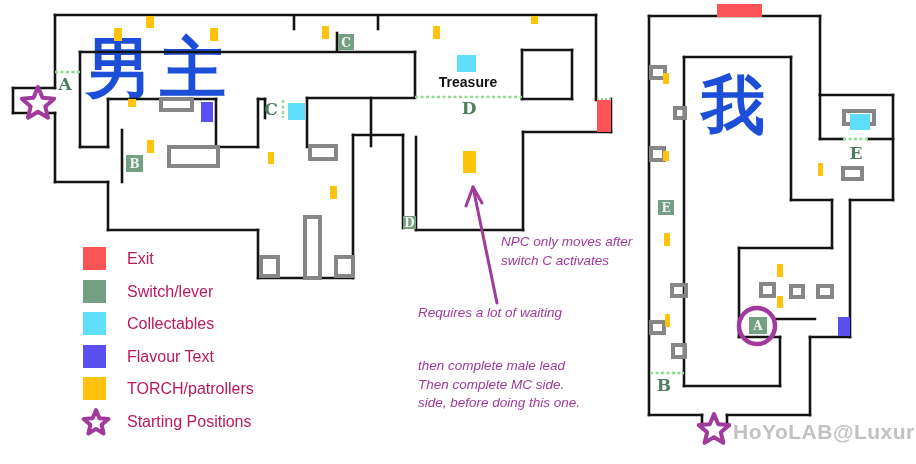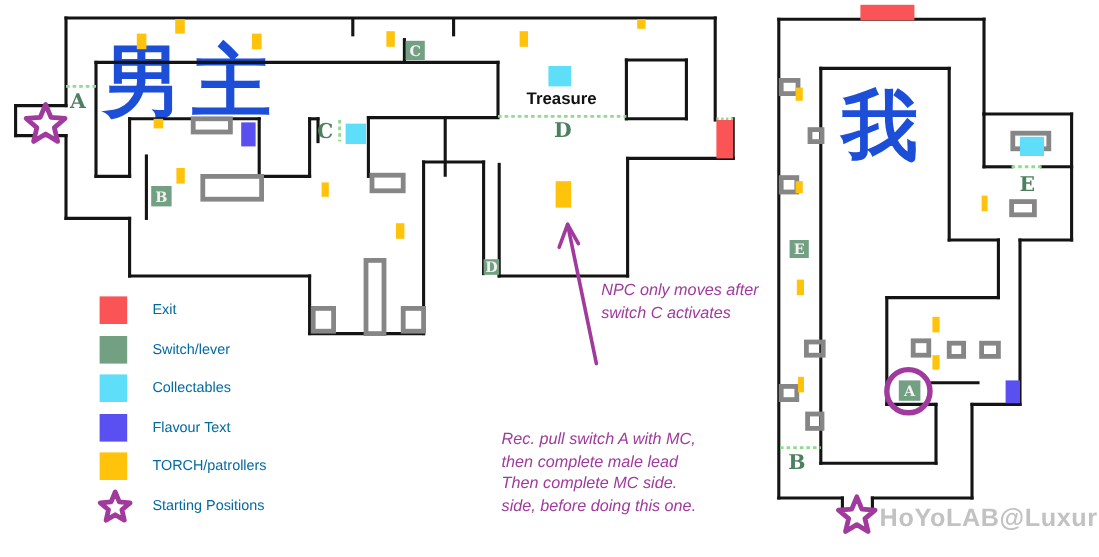--- a/index.html
+++ b/index.html
@@ -8,22 +8,22 @@
   .wm{position:absolute;color:#1d4ed8;font-weight:bold;z-index:0;
       font-family:Liberation Sans, sans-serif;user-select:none;}
   .wm-left{left:86px;top:24px;font-size:66px;letter-spacing:8px;}
   .wm-right{left:701px;top:62px;font-size:64px;}
   .credit{position:absolute;left:733px;top:420px;font-size:21px;color:#c2c2c2;
           font-weight:bold;z-index:0;letter-spacing:0.5px;}
   #map-svg{position:absolute;left:0;top:0;z-index:1;}
   .legend{position:absolute;left:0;top:0;z-index:2;}
   .lg-row{position:absolute;left:83px;height:23px;}
   .sw{position:absolute;left:0;top:0;width:23px;height:23px;display:inline-block;}
-  .lg-label{position:absolute;left:44px;top:0;line-height:23px;font-size:12px;
-            color:#0369a1;white-space:nowrap;}
+  .lg-label{position:absolute;left:44px;top:0;line-height:23px;font-size:16px;
+            color:#be185d;white-space:nowrap;}
   .sw-star{position:absolute;left:-3px;top:-4px;width:32px;height:32px;}
   .annotation{position:absolute;z-index:2;color:#a03a9d;font-size:13.5px;
               line-height:18.5px;white-space:nowrap;font-style:italic;}
 </style>
 </head>
 <body>
 
 <div class="stage">
 
   <div class="wm wm-left">男主</div>
@@ -198,21 +198,21 @@
           </svg></span>
       <span class="lg-label">Starting Positions</span>
     </div>
   </div>
 
   <div class="annotation" style="left:501px;top:233px">
     <div>NPC only moves after</div>
     <div>switch C activates</div>
   </div>
   <div class="annotation" style="left:418px;top:304px">
+    <div>Requires a lot of waiting</div>
   </div>
   <div class="annotation" style="left:418px;top:357px">
-    <div>Rec. pull switch A with MC,</div>
     <div>then complete male lead</div>
     <div>Then complete MC side.</div>
     <div>side, before doing this one.</div>
   </div>
 
 </div>
 
 </body></html>

